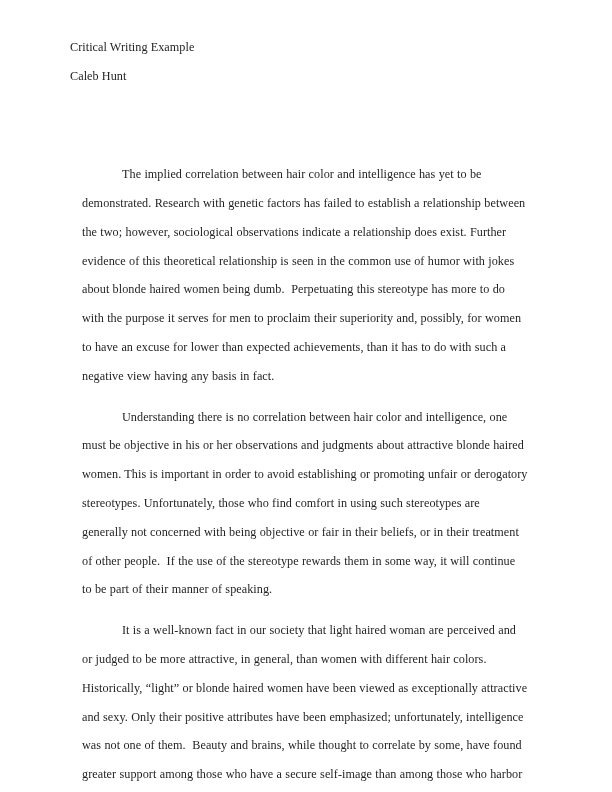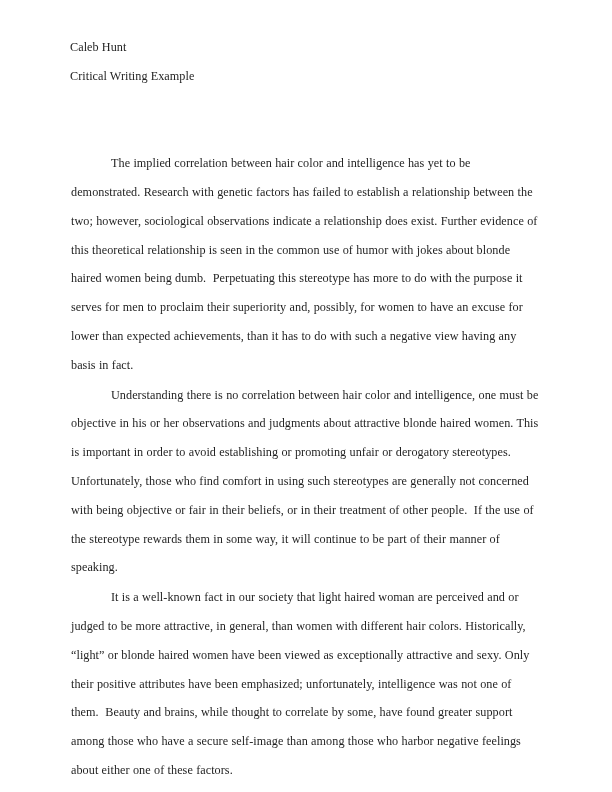--- a/index.html
+++ b/index.html
@@ -36,42 +36,42 @@
     height: 28.8px;
   }
   .title-line {
     font-size: 12.2px;
     line-height: 28.8px;
     text-align: center;
     color: #1f1f1f;
     letter-spacing: 0.05px;
   }
   .para {
-    margin: 1px;
+    margin: 12px;
     font-size: 12.2px;
     line-height: 28.8px;
     color: #1f1f1f;
     text-align: left;
     letter-spacing: 0.05px;
     white-space: pre-wrap;
     word-spacing: 0.2px;
   }
   .para-indent {
     text-indent: 40px;
   }
 </style>
 </head>
 <body>
 
 <div class="page">
   <div class="content">
 
     <div class="heading-block">
+      <div class="doc-line">Critical Writing Example</div>
       <div class="doc-line">Caleb Hunt</div>
-      <div class="doc-line">Critical Writing Example</div>
     </div>
 
     <div class="spacer-line"></div>
 
 
     <div class="spacer-line"></div>
 
     <p class="para para-indent">The implied correlation between hair color and intelligence has yet to be demonstrated. Research with genetic factors has failed to establish a relationship between the two; however, sociological observations indicate a relationship does exist. Further evidence of this theoretical relationship is seen in the common use of humor with jokes about blonde haired women being dumb.  Perpetuating this stereotype has more to do with the purpose it serves for men to proclaim their superiority and, possibly, for women to have an excuse for lower than expected achievements, than it has to do with such a negative view having any basis in fact.</p>
     <p class="para para-indent">Understanding there is no correlation between hair color and intelligence, one must be objective in his or her observations and judgments about attractive blonde haired women. This is important in order to avoid establishing or promoting unfair or derogatory stereotypes. Unfortunately, those who find comfort in using such stereotypes are generally not concerned with being objective or fair in their beliefs, or in their treatment of other people.  If the use of the stereotype rewards them in some way, it will continue to be part of their manner of speaking.</p>
     <p class="para para-indent">It is a well-known fact in our society that light haired woman are perceived and or judged to be more attractive, in general, than women with different hair colors. Historically, “light” or blonde haired women have been viewed as exceptionally attractive and sexy. Only their positive attributes have been emphasized; unfortunately, intelligence was not one of them.  Beauty and brains, while thought to correlate by some, have found greater support among those who have a secure self-image than among those who harbor negative feelings about either one of these factors.</p>

